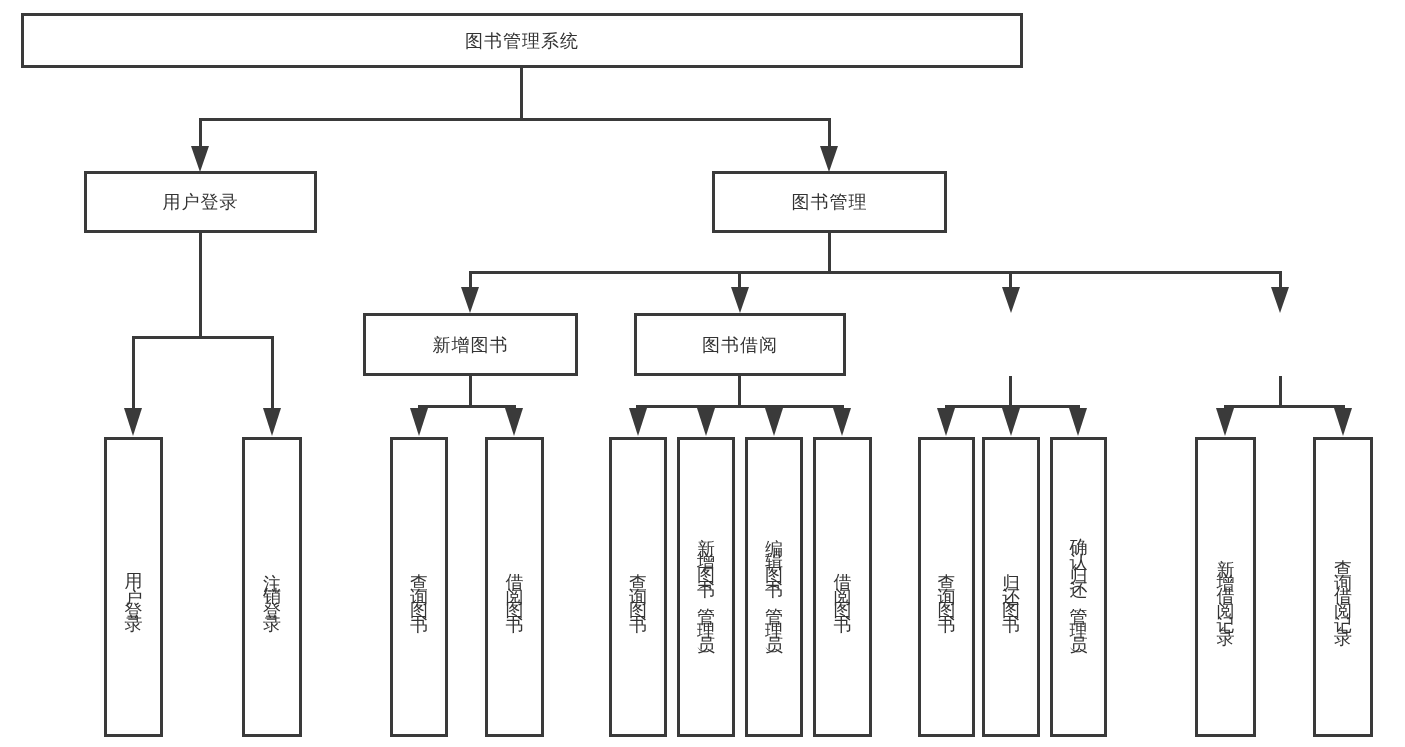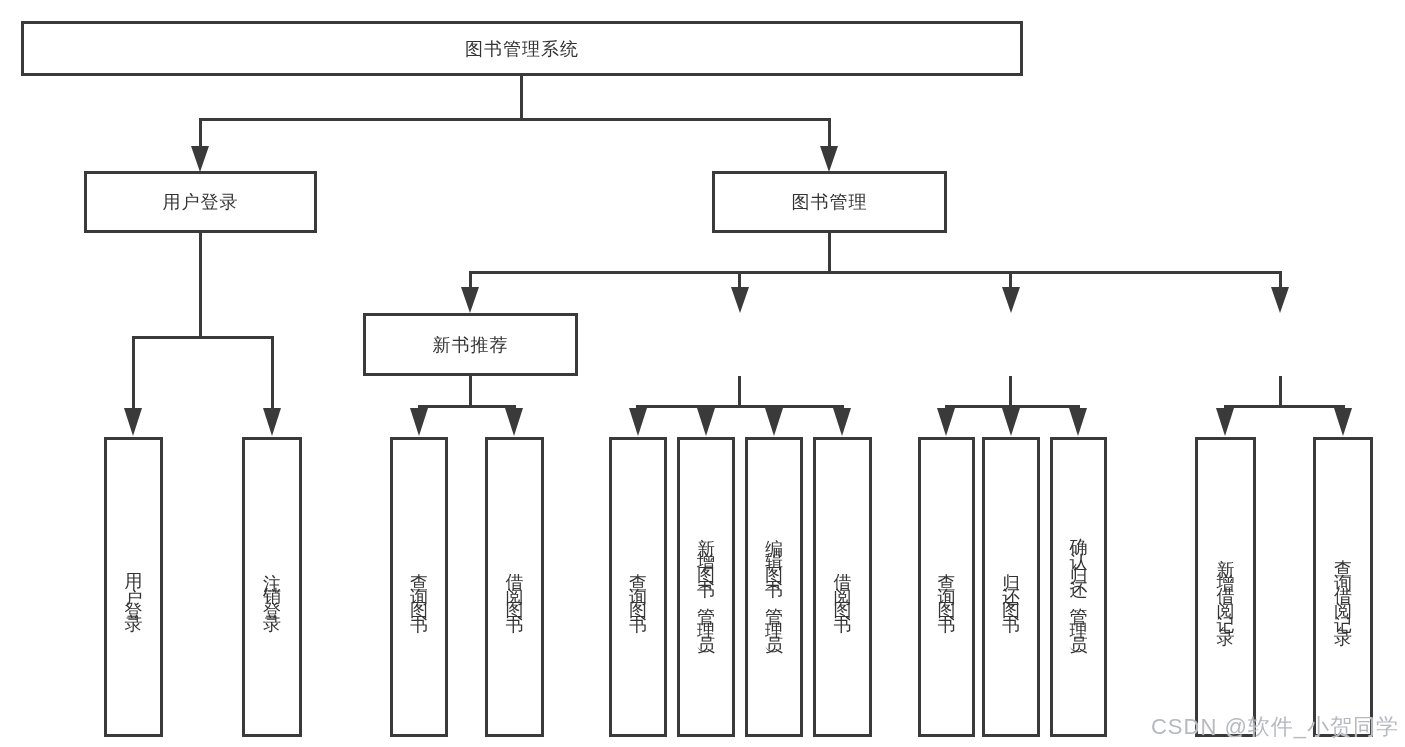--- a/index.html
+++ b/index.html
@@ -6,21 +6,21 @@
   .canvas{
     position:relative;width:1405px;height:747px;background:#ffffff;
     font-family:"Liberation Sans",sans-serif;color:#333333;overflow:hidden;
   }
   
   .node{
     position:absolute;border:3px solid #3a3a3a;background:#ffffff;
     display:flex;align-items:center;justify-content:center;
     box-sizing:border-box;font-size:18px;letter-spacing:1px;
   }
-  .box-root{left:21px;top:13px;width:1002px;height:55px;margin-top:8px;}
+  .box-root{left:21px;top:13px;width:1002px;height:55px;}
   .box-user-login{left:84px;top:171px;width:233px;height:62px;}
   .box-book-mgmt{left:712px;top:171px;width:235px;height:62px;}
   .box-new-book{left:363px;top:313px;width:215px;height:63px;}
   .box-book-borrow{left:634px;top:313px;width:212px;height:63px;}
   .box-current-borrow{left:905px;top:313px;width:212px;height:63px;}
   .box-borrow-record{left:1175px;top:313px;width:211px;height:63px;}
   
   .leaf{top:437px;height:300px;}
   .leaf span{
     writing-mode:vertical-rl;text-orientation:mixed;
@@ -151,21 +151,24 @@
   <div class="node box-root">
     <span>图书管理系统</span>
   </div>
   <div class="node box-user-login">
     <span>用户登录</span>
   </div>
   <div class="node box-book-mgmt">
     <span>图书管理</span>
   </div>
   <div class="node box-new-book">
-    <span>新书推荐</span>
+    <span>新增图书</span>
+  </div>
+  <div class="node box-book-borrow">
+    <span>图书借阅</span>
   </div>
 
   <div class="node leaf lf-ul-login">
     <span>用户登录</span>
   </div>
   <div class="node leaf lf-ul-logout">
     <span>注销登录</span>
   </div>
   <div class="node leaf lf-nb-query">
     <span>查询图书</span>
@@ -194,15 +197,14 @@
   <div class="node leaf lf-cb-confirm">
     <span>确认归还（管理员）</span>
   </div>
   <div class="node leaf lf-br-add">
     <span>新增借阅记录</span>
   </div>
   <div class="node leaf lf-br-query">
     <span>查询借阅记录</span>
   </div>
 
-  <div class="watermark">CSDN @软件_小贺同学</div>
 
 </div>
 
 </body></html>

